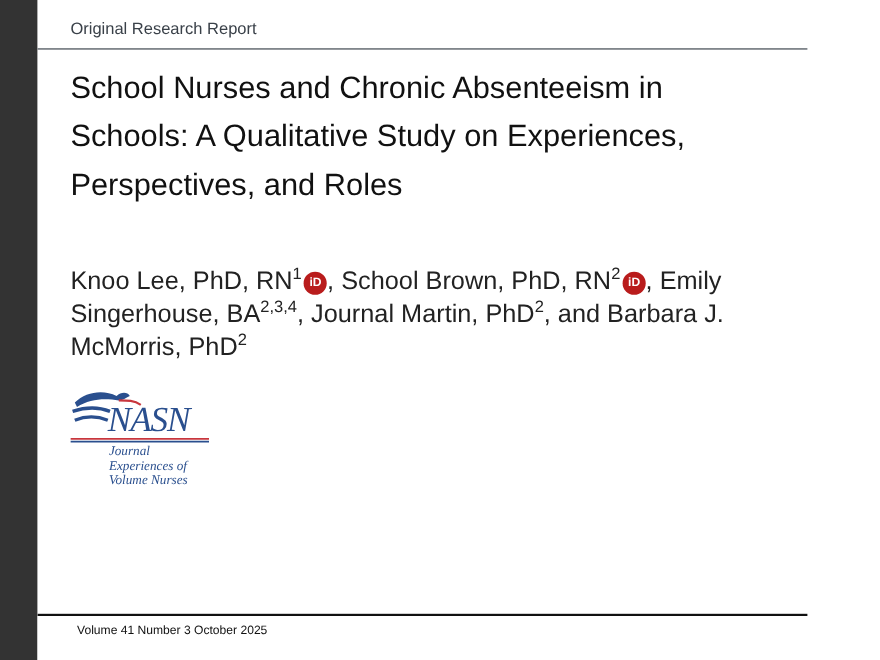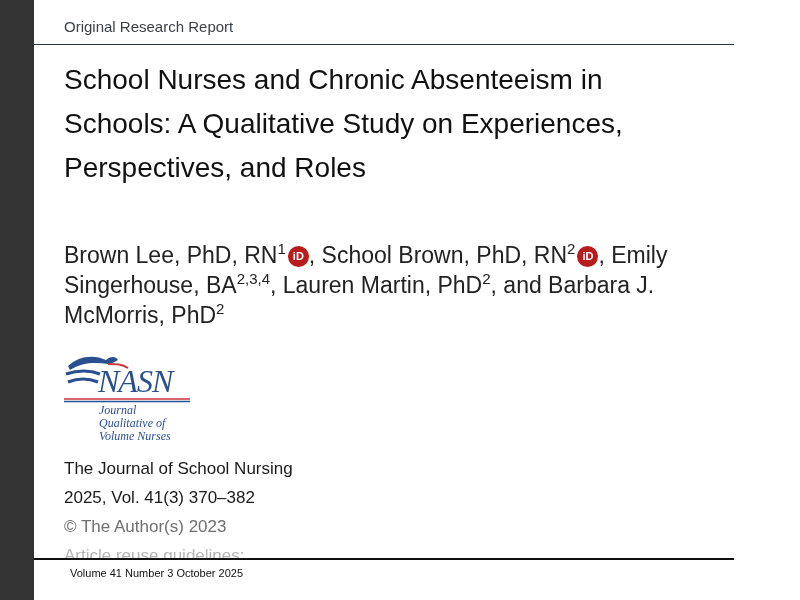--- a/index.html
+++ b/index.html
@@ -63,43 +63,37 @@
 </head>
 <body>
 
 <div class="page">
   <div class="running-head">Original Research Report</div>
   <div class="head-rule"></div>
 
   <h1 class="title">School Nurses and Chronic Absenteeism in Schools: A Qualitative Study on Experiences, Perspectives, and Roles</h1>
 
   <div class="authors">
-    <span>Brown Lee, PhD, RN</span><sup>1</sup><span class="orcid">iD</span><span>, </span><span>School Brown, PhD, RN</span><sup>2</sup><span class="orcid">iD</span><span>, </span><span>Emily Singerhouse, BA</span><sup>2,3,4</sup><span>, </span><span>Lauren Martin, PhD</span><sup>2</sup><span>, and </span><span>Barbara J. McMorris, PhD</span><sup>2</sup>
+    <span>Knoo Lee, PhD, RN</span><sup>1</sup><span class="orcid">iD</span><span>, </span><span>School Brown, PhD, RN</span><sup>2</sup><span class="orcid">iD</span><span>, </span><span>Emily Singerhouse, BA</span><sup>2,3,4</sup><span>, </span><span>Journal Martin, PhD</span><sup>2</sup><span>, and </span><span>Barbara J. McMorris, PhD</span><sup>2</sup>
   </div>
 
   <div class="logo">
     <svg width="130" height="52" viewBox="0 0 130 52">
       <path d="M4 14 C14 4, 30 2, 42 8 C46 4, 52 4, 54 8 C50 10, 48 12, 44 12 C32 10, 18 10, 6 18 Z" fill="#2a4f8e"></path>
       <path d="M44 12 C52 12, 58 12, 64 16" stroke="#c8363d" stroke-width="2" fill="none"></path>
       <path d="M2 22 C14 18, 26 18, 36 22" stroke="#2a4f8e" stroke-width="3" fill="none"></path>
       <path d="M4 30 C14 26, 24 26, 34 30" stroke="#2a4f8e" stroke-width="3" fill="none"></path>
       <text x="34" y="40" font-family="Liberation Serif, serif" font-style="italic" font-size="32" fill="#2a4f8e" letter-spacing="-1">NASN</text>
       <line x1="0" y1="47" x2="126" y2="47" stroke="#c8363d" stroke-width="1.6"></line>
       <line x1="0" y1="49.5" x2="126" y2="49.5" stroke="#2a4f8e" stroke-width="1.6"></line>
     </svg>
     <div class="logo-sub">
       <div>Journal</div>
-      <div>Qualitative of</div>
+      <div>Experiences of</div>
       <div>Volume Nurses</div>
     </div>
   </div>
 
-  <div class="journal-info">
-    <div class="l1">The Journal of School Nursing</div>
-    <div class="l2">2025, Vol. 41(3) 370–382</div>
-    <div class="l3">© The Author(s) 2023</div>
-    <div class="l4">Article reuse guidelines:</div>
-  </div>
 
   <div class="footer-band"></div>
   <div class="footer-rule"></div>
   <div class="footer-text">Volume 41 Number 3 October 2025</div>
 </div>
 
 </body></html>

